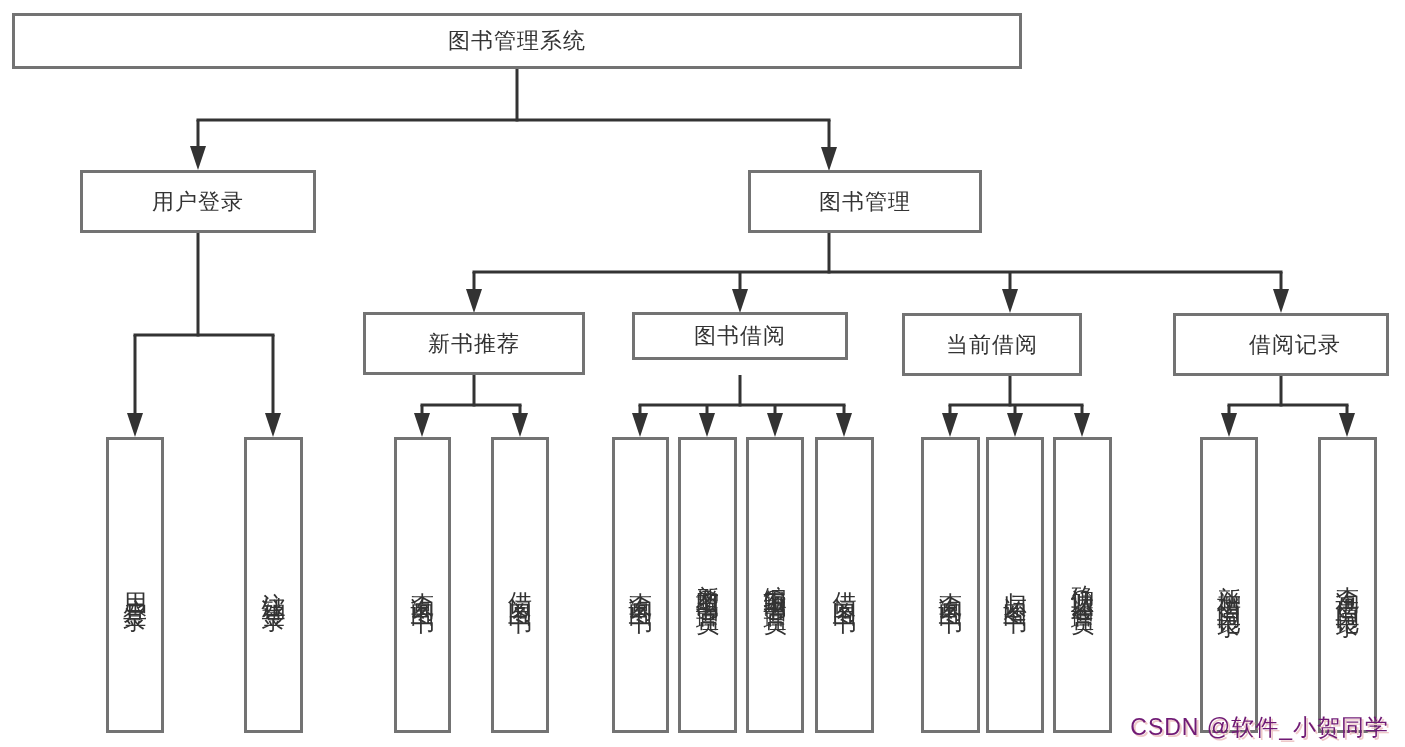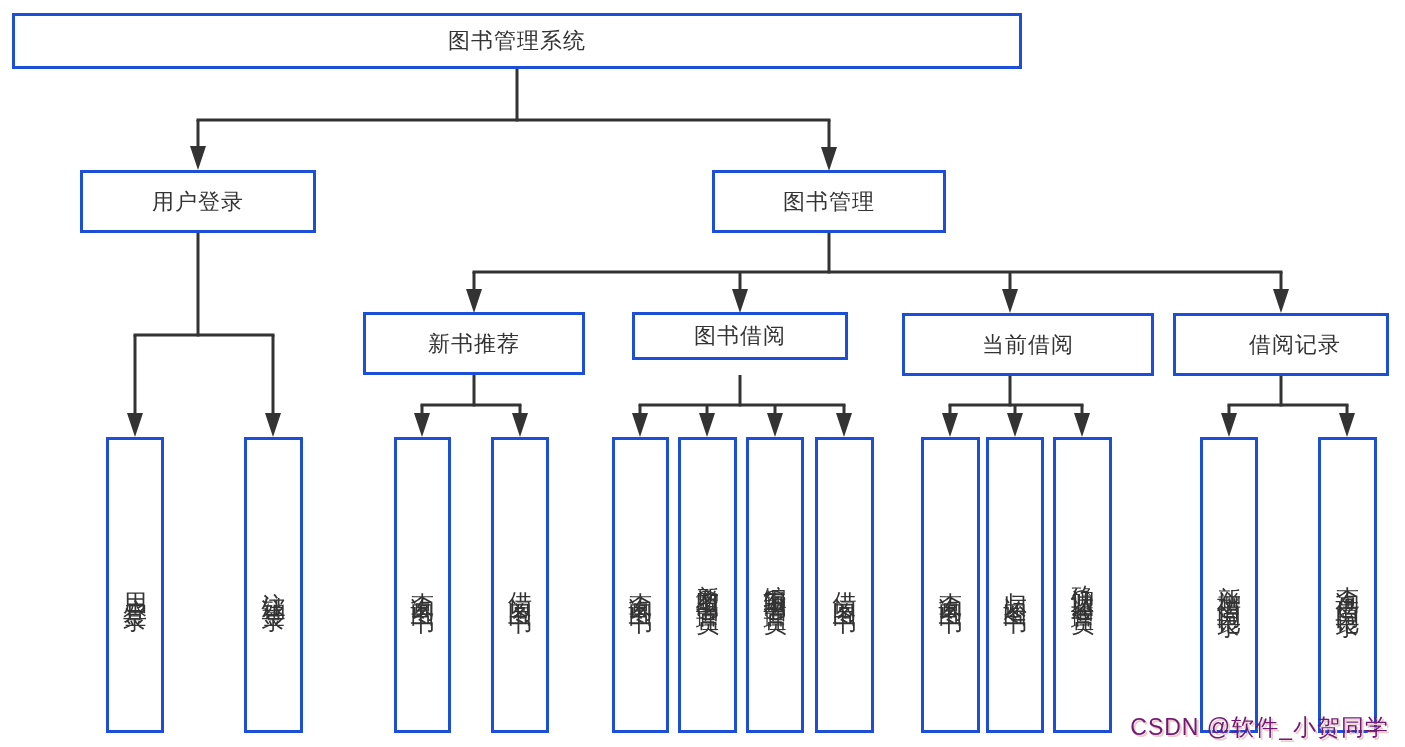--- a/index.html
+++ b/index.html
@@ -2,36 +2,36 @@
 <html><head>
 <meta charset="utf-8">
 <style>
   html,body{margin:0;padding:0;background:#ffffff;}
   .canvas{
     position:relative;width:1405px;height:747px;background:#ffffff;overflow:hidden;
     font-family:"Liberation Sans","DejaVu Sans",sans-serif;color:#333333;
   }
   svg.connectors{position:absolute;left:0;top:0;width:1405px;height:747px;}
   .node{
-    position:absolute;box-sizing:border-box;border:3px solid #1d4ed8;background:#ffffff;
+    position:absolute;box-sizing:border-box;border:3px solid #737373;background:#ffffff;
     display:flex;align-items:center;justify-content:center;text-align:center;
   }
   .node .lbl{font-size:22px;letter-spacing:1px;white-space:nowrap;}
   .leaf .lbl{
     writing-mode:vertical-rl;text-orientation:mixed;
     font-size:24px;letter-spacing:6px;line-height:1;white-space:nowrap;
   }
   .leaf.long .lbl{letter-spacing:4px;font-size:23px;}
   
   .n-root{left:12px;top:13px;width:1010px;height:56px;}
   .n-l2-0{left:80px;top:170px;width:236px;height:63px;}
-  .n-l2-1{left:712px;top:170px;width:234px;height:63px;}
+  .n-l2-1{left:748px;top:170px;width:234px;height:63px;}
   .n-l3-0{left:363px;top:312px;width:222px;height:63px;text-align:center;}
   .n-l3-1{left:632px;top:312px;width:216px;height:48px;}
-  .n-l3-2{left:902px;top:313px;width:252px;height:63px;}
+  .n-l3-2{left:902px;top:313px;width:180px;height:63px;}
   .n-l3-3{left:1173px;top:313px;width:216px;height:63px;padding-left:28px;}
   .leaf{top:437px;height:296px;}
   .n-lf-0{left:106px;width:58px;}
   .n-lf-1{left:244px;width:59px;}
   .n-lf-2{left:394px;width:57px;}
   .n-lf-3{left:491px;width:58px;}
   .n-lf-4{left:612px;width:57px;}
   .n-lf-5{left:678px;width:59px;}
   .n-lf-6{left:746px;width:58px;}
   .n-lf-7{left:815px;width:59px;}

